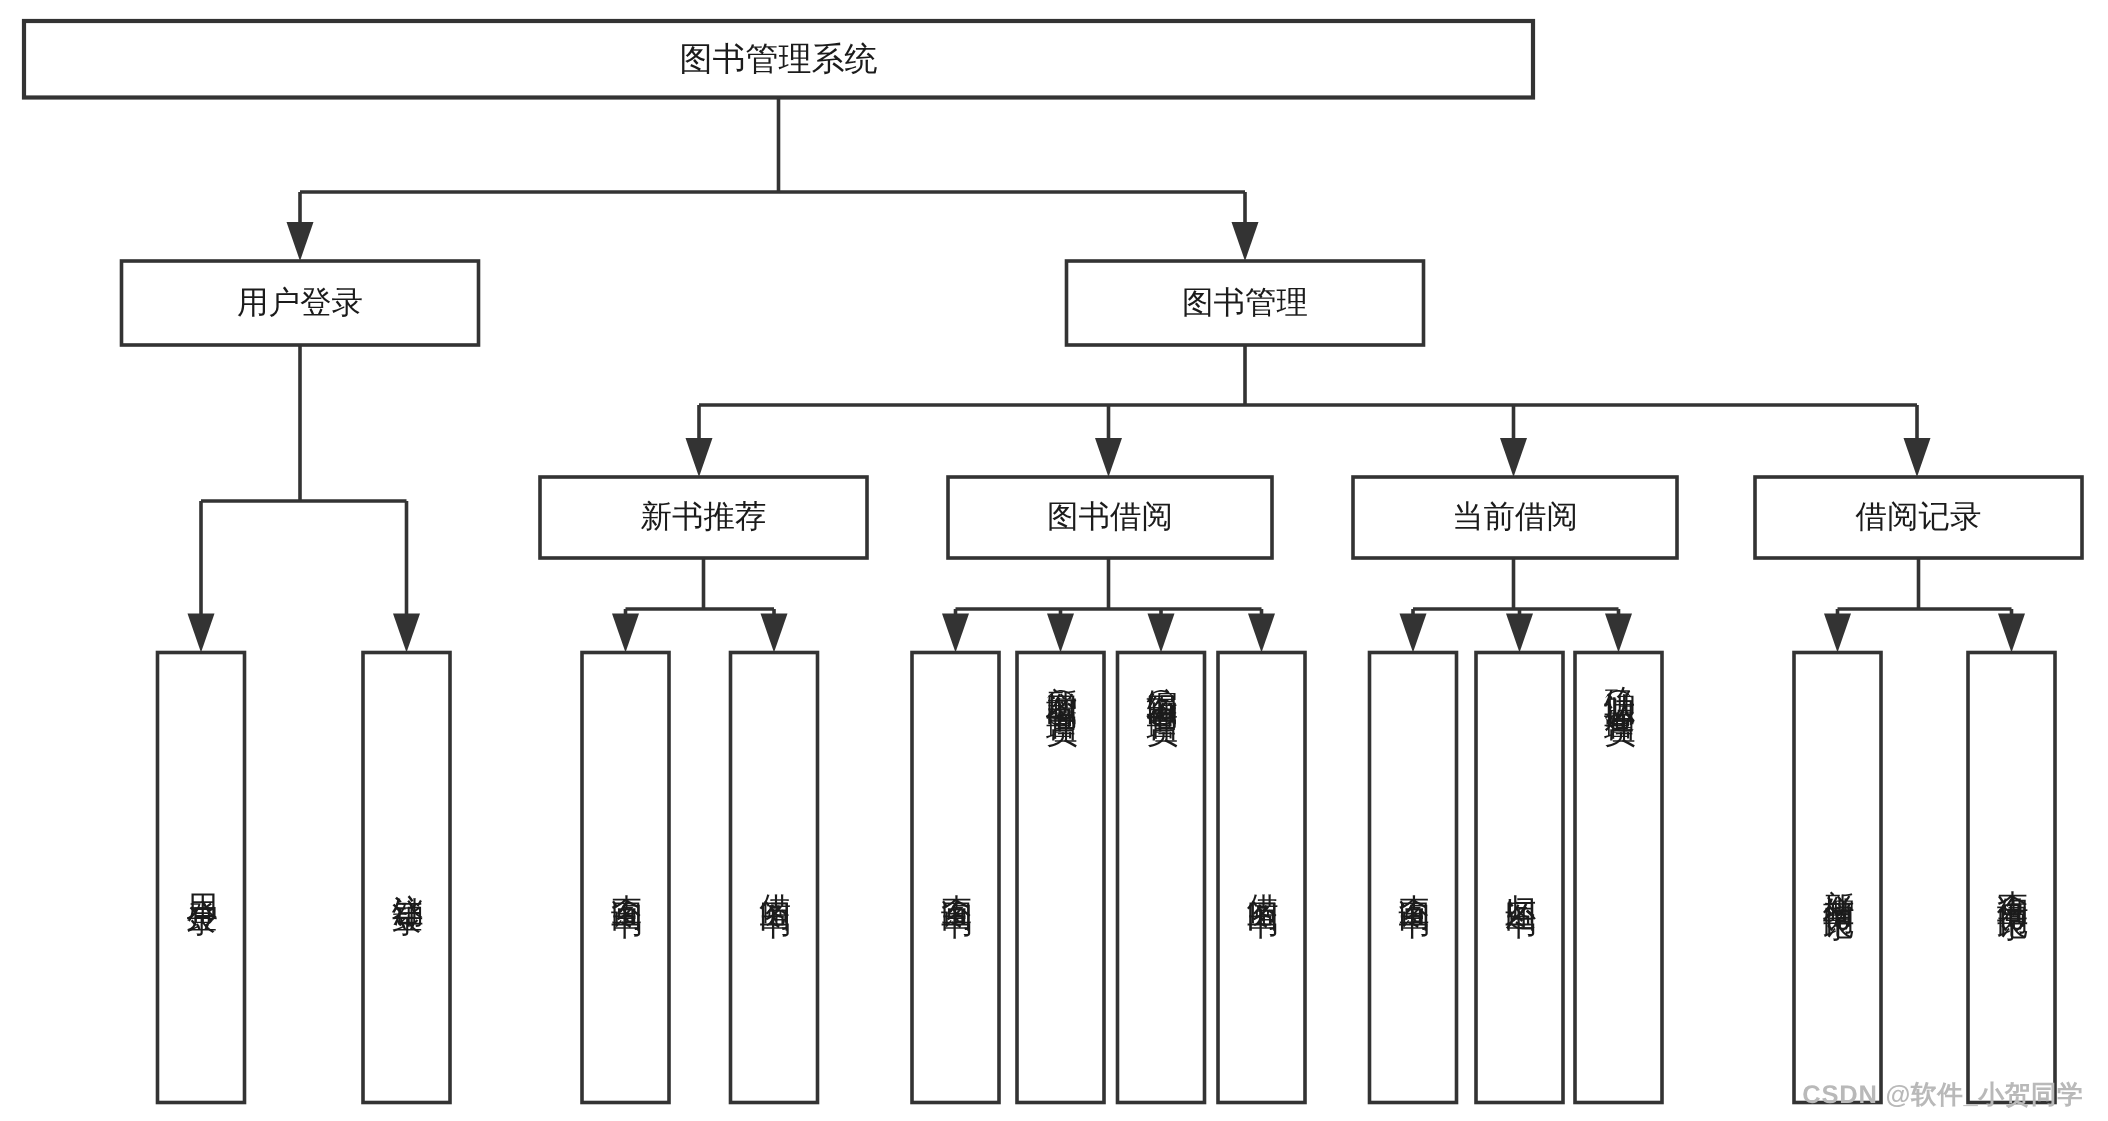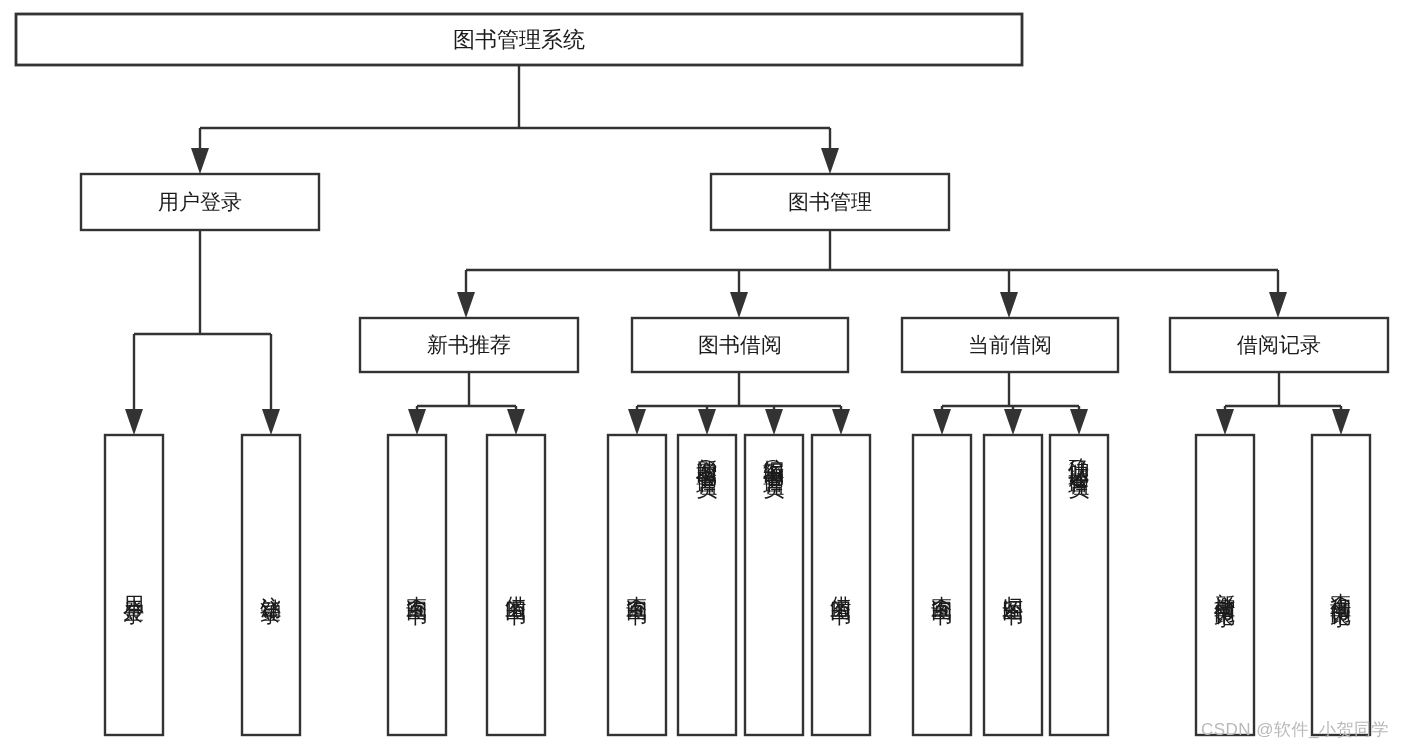--- a/index.html
+++ b/index.html
@@ -81,20 +81,21 @@
   .watermark {
     position: absolute;
     right: 16px;
     bottom: 6px;
     font-family: "Liberation Sans", "DejaVu Sans", sans-serif;
     font-size: 17px;
     color: #b9b9b9;
     letter-spacing: 0.5px;
     white-space: nowrap;
     pointer-events: none;
+    font-weight: bold;
   }
 </style>
 </head>
 <body>
 
 <div id="diagram-root">
 
   <svg class="diagram-canvas" viewBox="0 0 1405 747">
 
     <g>

